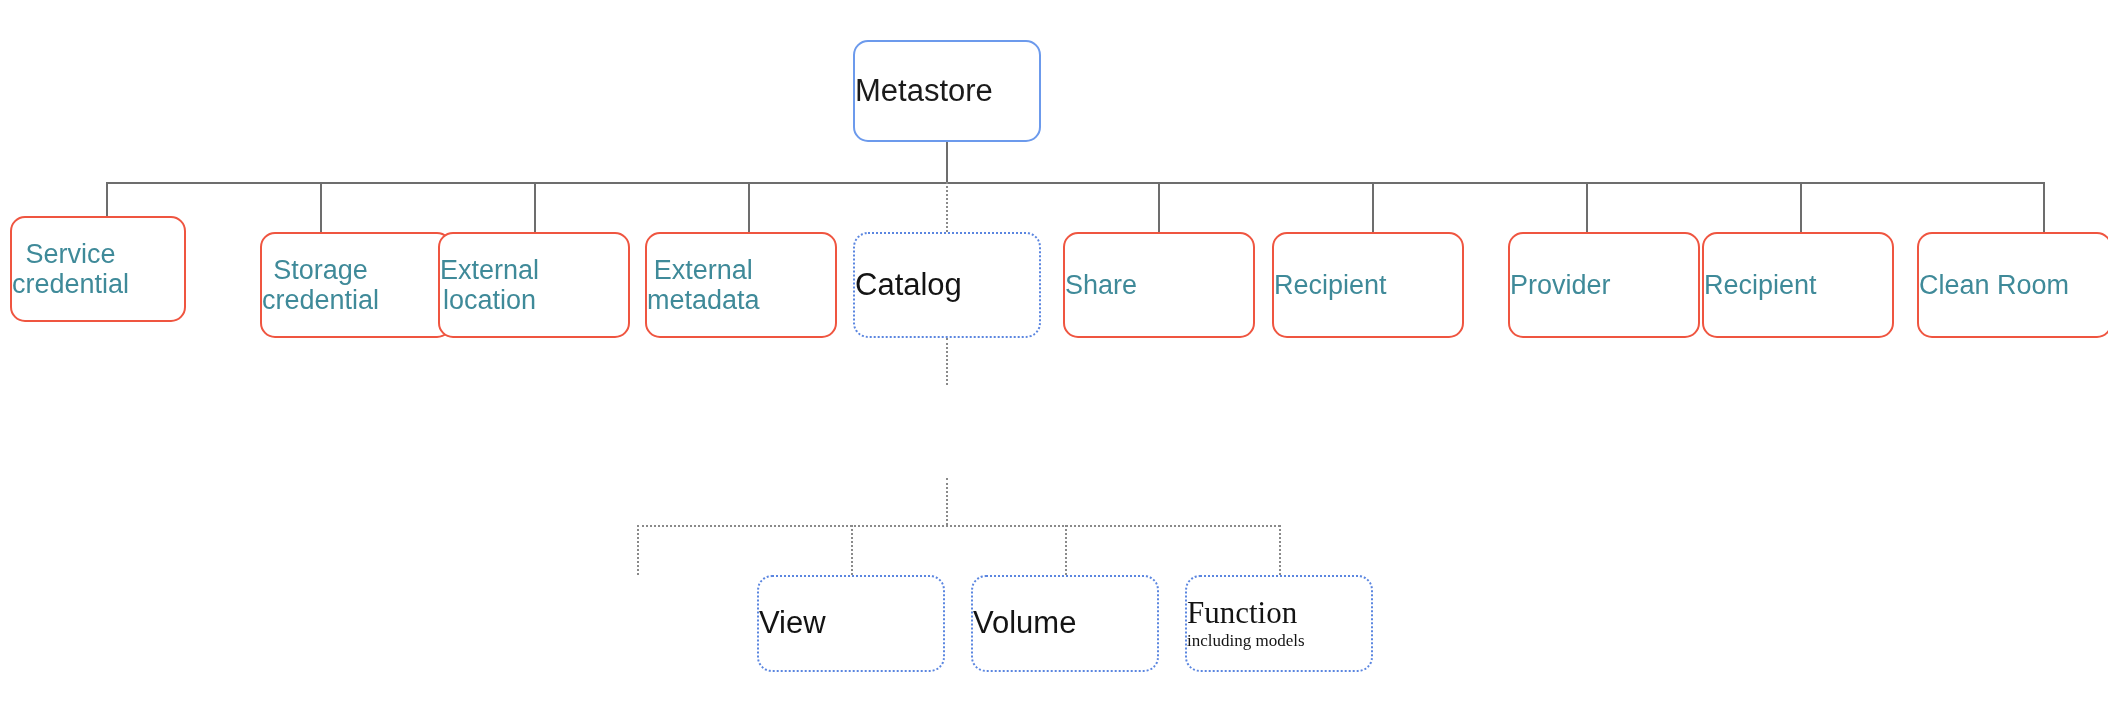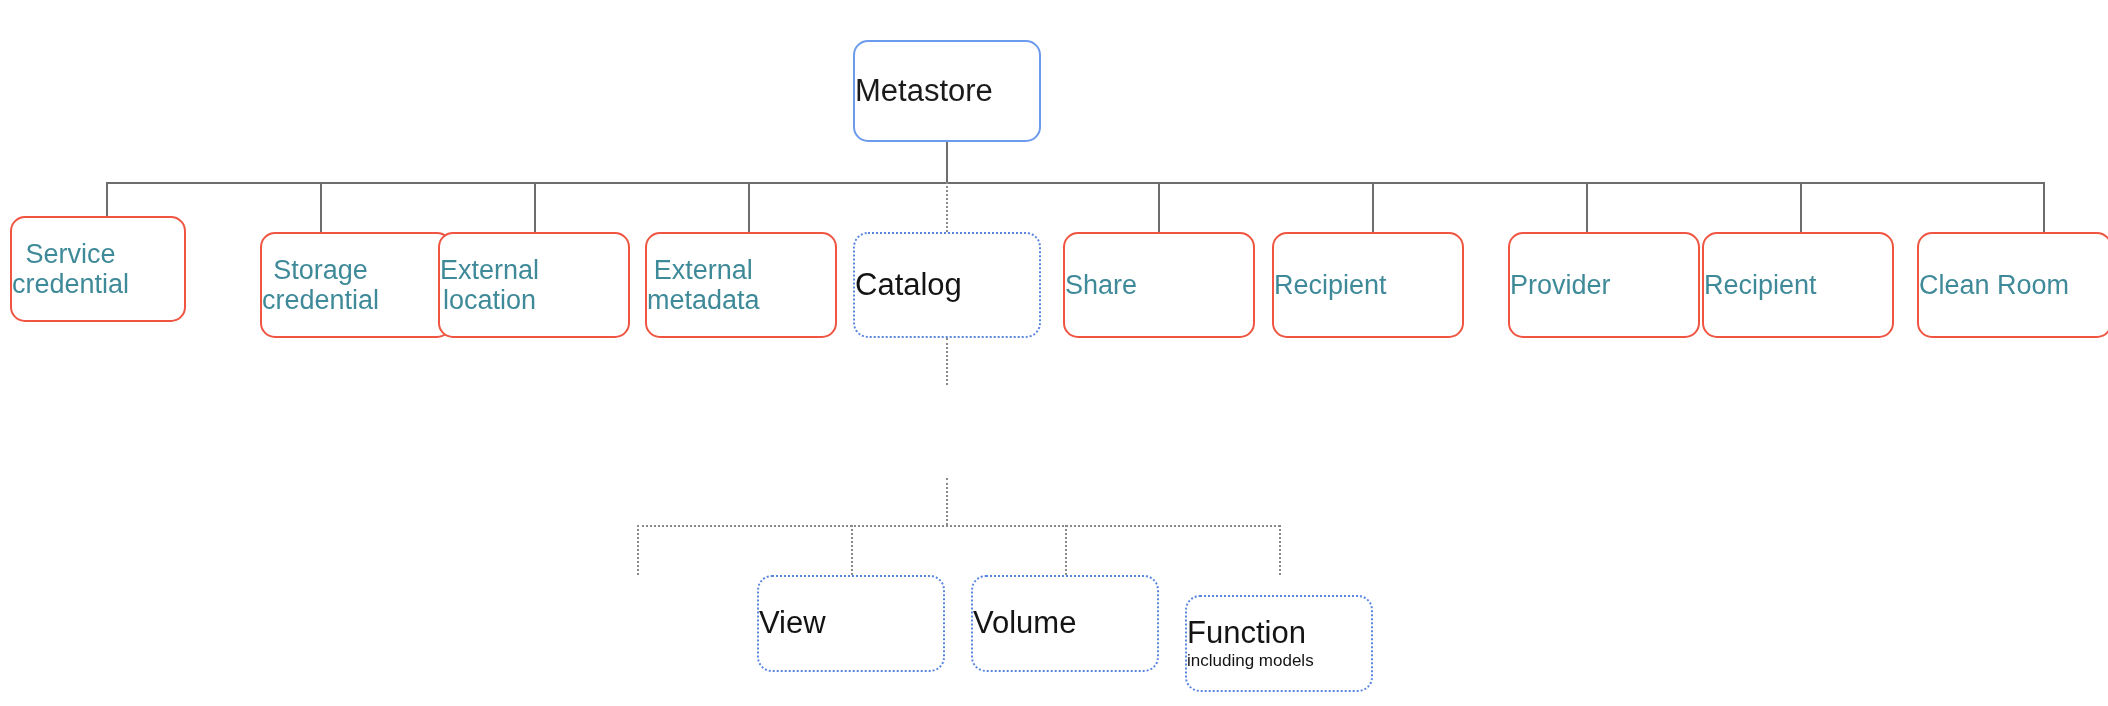--- a/index.html
+++ b/index.html
@@ -132,18 +132,18 @@
 
 
   <div class="node v-dotted" style="left:757px;top:575px;width:188px;height:97px;">
     <span class="label">View</span>
   </div>
 
   <div class="node v-dotted" style="left:971px;top:575px;width:188px;height:97px;">
     <span class="label">Volume</span>
   </div>
 
-  <div class="node v-dotted" style="left:1185px;top:595px;width:188px;height:97px;">
+  <div class="node v-dotted" style="left:1185px;top:575px;width:188px;height:97px;font-family:Liberation Serif, serif;">
     <span class="label">Function</span>
     <span class="sub">including models</span>
   </div>
 
 </div>
 
 </body></html>

